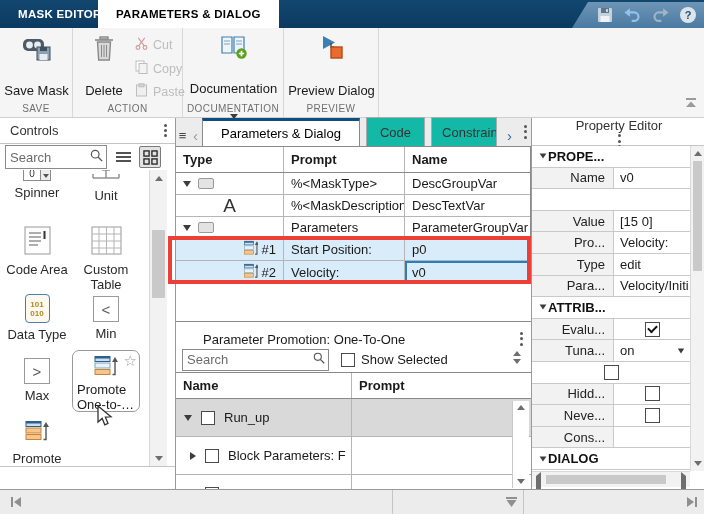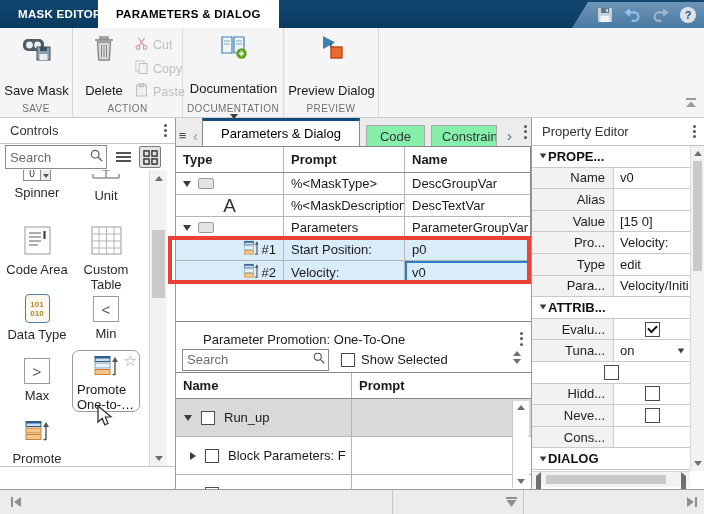--- a/index.html
+++ b/index.html
@@ -54,21 +54,21 @@
   .star{position:absolute;right:2px;top:1px;font-size:15px;color:#9a9a9a;}
   .boxglyph{width:26px;height:26px;border:1.5px solid #9a9a9a;display:flex;align-items:center;justify-content:center;font-size:15px;color:#555;box-sizing:border-box;background:#fff;}
   .dtype{width:25px;height:29px;border:1.5px solid #4a7db0;border-radius:4px;display:flex;flex-direction:column;align-items:center;justify-content:center;line-height:9px;font-size:8px;font-weight:bold;color:#b08828;background:#fdf9ef;box-sizing:border-box;}
   .spinbox{width:28px;height:15px;border:1px solid #8a8a8a;display:flex;box-sizing:border-box;background:#fff;}
   .spinbox .num{flex:1;font-size:10px;display:flex;align-items:center;justify-content:center;color:#333;}
   .spinbox .side{width:9px;border-left:1px solid #8a8a8a;display:flex;align-items:flex-end;justify-content:center;background:#eee;}
   .spinbox .side i{width:0;height:0;border-left:3px solid transparent;border-right:3px solid transparent;border-top:4px solid #555;margin-bottom:2px;}
   
   .mpanel{position:absolute;left:176px;top:118px;width:355px;height:371px;background:#fff;}
   .mtabs{position:absolute;left:0;top:0;width:355px;height:28px;background:#ececec;display:flex;align-items:flex-end;}
-  .mtab{height:21px;background:#86efac;border:1px solid #ababab;border-bottom:none;display:flex;align-items:center;padding:0 13px;font-size:13px;color:#333;margin-right:6px;box-sizing:border-box;white-space:nowrap;overflow:hidden;}
+  .mtab{height:29px;background:#14b8a6;border:1px solid #ababab;border-bottom:none;display:flex;align-items:center;padding:0 13px;font-size:13px;color:#333;margin-right:6px;box-sizing:border-box;white-space:nowrap;overflow:hidden;}
   .mtab.active{height:28px;background:#fff;border-color:#8a8a8a;border-top:3px solid #0d4d80;color:#000;padding:0 18px;}
   .tabnav{display:flex;align-items:center;justify-content:center;color:#9a9a9a;font-size:15px;width:13px;height:22px;flex:none;}
   .dtable{position:absolute;left:0;top:28px;width:355px;height:136px;border:1px solid #8a8a8a;border-left:none;box-sizing:border-box;}
   .dt-row{display:flex;height:22px;border-bottom:1px solid #b5b5b5;box-sizing:border-box;background:#fff;}
   .dt-row.hdr{height:26px;font-weight:bold;border-bottom:1px solid #8a8a8a;}
   .dt-row.sel{background:#d9ecf9;}
   .dt-row:last-child{border-bottom:none;}
   .dt-c{display:flex;align-items:center;padding:0 7px;border-right:1px solid #b5b5b5;box-sizing:border-box;overflow:hidden;white-space:nowrap;}
   .c-type{width:108px;flex:none;gap:7px;}
   .c-prompt{width:121px;flex:none;}
@@ -585,21 +585,21 @@
             <span class="tri-up-s"></span>
           </div>
         <div class="sb-arrow" style="bottom:0;">
             <span class="tri-dn-s"></span>
           </div>
       </div>
     </div>
   </div>
 
   <div class="rpanel">
-    <div class="panel-hd" style="height:28px;">
+    <div class="panel-hd" style="height:28px;flex-direction:column;">
       <span>Property Editor</span>
       <span class="sp"></span>
       <span class="vdots">
           <i></i>
           <i></i>
           <i></i>
         </span>
     </div>
 
     <div class="pgrid">
@@ -607,21 +607,20 @@
           <span class="tri-d" style="transform:scale(.85);"></span>
           <b>PROPE...</b>
         </div>
       <div class="prow">
         <div class="plabel">Name</div>
         <div class="pvalue">
             <span>v0</span>
           </div>
       </div>
       <div class="prow">
-        <div class="plabel">Alias</div>
         <div class="pvalue">
             <span></span>
           </div>
       </div>
       <div class="prow">
         <div class="plabel">Value</div>
         <div class="pvalue">
             <span>[15 0]</span>
           </div>
       </div>

